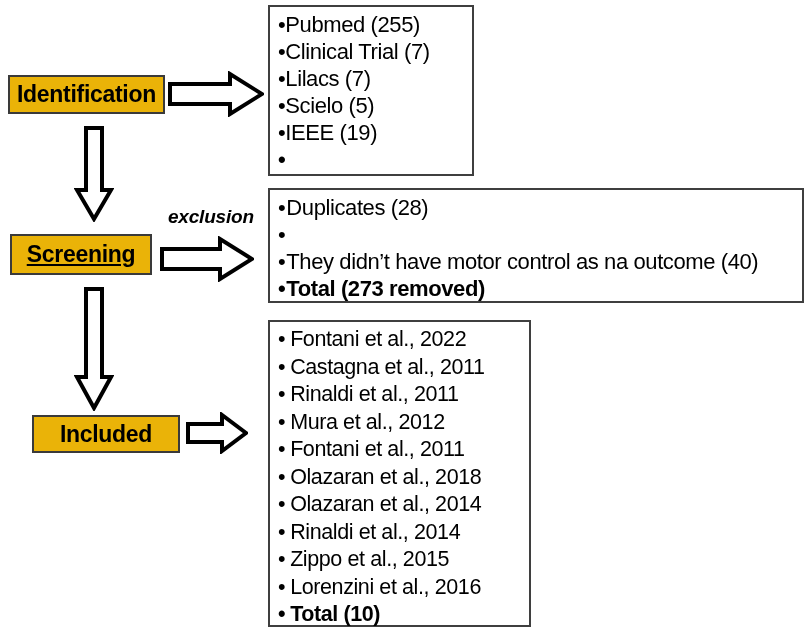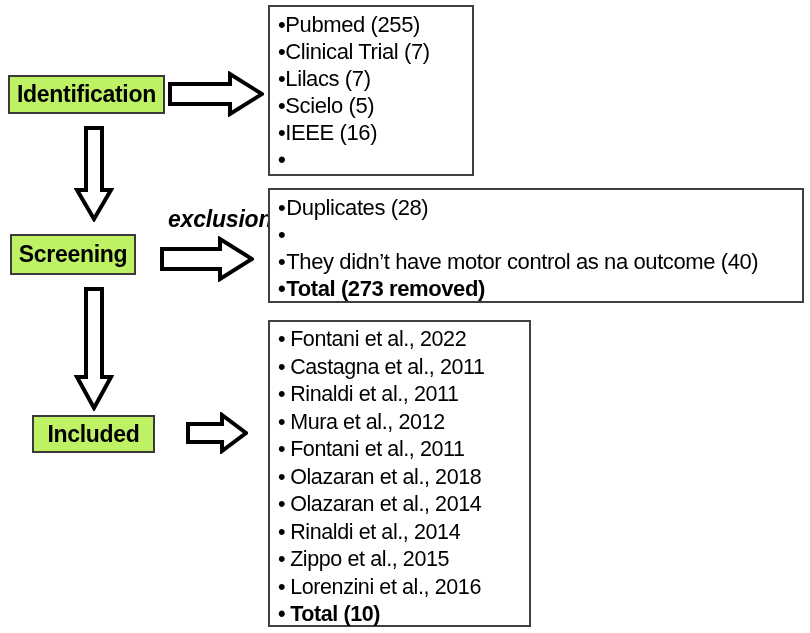--- a/index.html
+++ b/index.html
@@ -16,33 +16,33 @@
     width: 810px;
     height: 633px;
     background: #ffffff;
     overflow: hidden;
   }
 
   
   .stage-box {
     position: absolute;
     border: 2px solid #3a3a3a;
-    background: #bef264;
+    background: #eab308;
     display: flex;
     align-items: center;
     justify-content: center;
     font-weight: bold;
     font-size: 23px;
     letter-spacing: -0.3px;
     font-stretch: condensed;
     box-sizing: border-box;
   }
   #stage-identification { left: 8px;  top: 75px;  width: 157px; height: 39px; }
-  #stage-screening      { left: 10px; top: 234px; width: 126px; height: 41px; }
-  #stage-included       { left: 32px; top: 415px; width: 123px; height: 38px; }
+  #stage-screening      { left: 10px; top: 234px; width: 142px; height: 41px; text-decoration: underline; }
+  #stage-included       { left: 32px; top: 415px; width: 148px; height: 38px; }
 
   
   .content-box {
     position: absolute;
     border: 2px solid #3f3f3f;
     background: #ffffff;
     box-sizing: border-box;
     padding: 4px 6px 4px 8px;
   }
   #box-identification { left: 268px; top: 5px;   width: 206px; height: 171px; }
@@ -83,21 +83,21 @@
   #arrow-right-2 { left: 160px; top: 236px; width: 94px;  height: 46px; }
   #arrow-right-3 { left: 186px; top: 412px; width: 62px;  height: 42px; }
   #arrow-down-1  { left: 74px;  top: 126px; width: 40px;  height: 96px; }
   #arrow-down-2  { left: 74px;  top: 287px; width: 40px;  height: 124px; }
 
   
   #exclusion-label {
     position: absolute;
     left: 168px;
     top: 206px;
-    font-size: 23px;
+    font-size: 19px;
     font-style: italic;
     font-weight: bold;
     letter-spacing: -0.2px;
     font-stretch: condensed;
   }
 </style>
 </head>
 <body>
 
 <div id="diagram">
@@ -159,21 +159,21 @@
         <li class="bullet-item">
           <span class="dot">•</span>
           <span class="txt">Lilacs (7)</span>
         </li>
         <li class="bullet-item">
           <span class="dot">•</span>
           <span class="txt">Scielo (5)</span>
         </li>
         <li class="bullet-item">
           <span class="dot">•</span>
-          <span class="txt">IEEE (16)</span>
+          <span class="txt">IEEE (19)</span>
         </li>
         <li class="bullet-item total">
           <span class="dot">•</span>
         </li>
       </ul>
   </div>
 
   <div class="content-box" id="box-screening">
     <ul class="bullet-list" id="list-screening">
         <li class="bullet-item">

